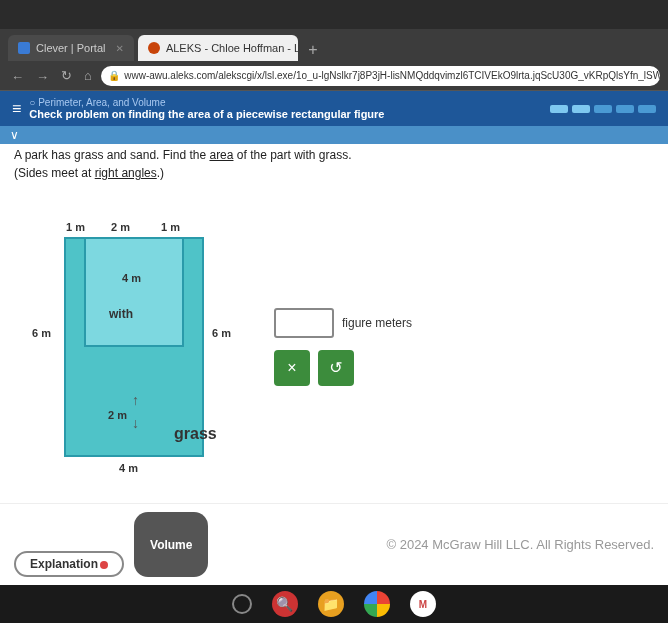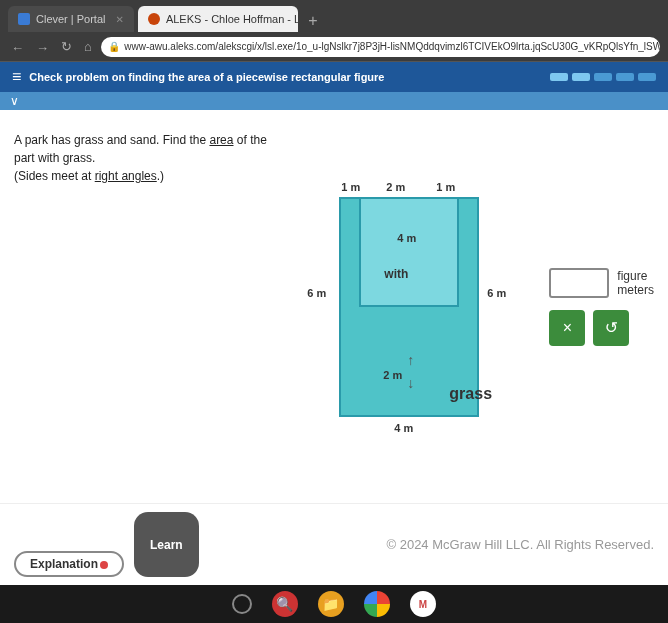--- a/index.html
+++ b/index.html
@@ -21,20 +21,21 @@
       flex-direction: column;
     }
 
     .tab-bar {
       background: #3c3c3c;
       height: 32px;
       display: flex;
       align-items: flex-end;
       padding: 0 8px;
       gap: 4px;
+      margin-top: 29px;
     }
     .tab {
       height: 26px;
       padding: 0 10px;
       border-radius: 6px 6px 0 0;
       display: flex;
       align-items: center;
       gap: 6px;
       font-size: 11px;
       color: #ccc;
@@ -158,24 +159,24 @@
       align-items: center;
     }
     .collapse-btn {
       color: #fff;
       font-size: 12px;
       cursor: pointer;
     }
 
     
     .problem-area {
-      padding: 21px 14px;
+      padding: 2px 14px;
       flex: 1;
       display: flex;
-      flex-direction: row;
+      flex-direction: column;
     }
     .problem-text {
       font-size: 12px;
       color: #222;
       line-height: 1.5;
       margin-bottom: 10px;
     }
     .underline { text-decoration: underline; }
 
     
@@ -421,20 +422,24 @@
       <span class="lock-icon">🔒</span>
       <span>www-awu.aleks.com/alekscgi/x/lsl.exe/1o_u-lgNslkr7j8P3jH-lisNMQddqvimzl6TCIVEkO9lrta.jqScU30G_vKRpQlsYfn_lSW4E</span>
     </div>
   </div>
 
   <div class="content-area">
 
     <div class="aleks-header">
       <span class="hamburger">≡</span>
       <div class="header-text">
+        <div class="header-topic">
+          <span style="color:#a8c8f0; font-size:10px;">○ </span>
+          <span>Perimeter, Area, and Volume</span>
+        </div>
         <div class="header-title">Check problem on finding the area of a piecewise rectangular figure</div>
       </div>
       <div class="header-dots">
         <div class="dot filled"></div>
         <div class="dot filled"></div>
         <div class="dot"></div>
         <div class="dot"></div>
         <div class="dot"></div>
       </div>
     </div>
@@ -492,21 +497,21 @@
         </div>
 
       </div>
     </div>
 
     <div class="bottom-bar">
       <div class="bottom-left">
         <button class="btn-explanation">
           <span>Explanation</span><span class="exp-dot"></span>
         </button>
-        <button class="btn-check">Learn</button>
+        <button class="btn-check">Volume</button>
       </div>
       <div class="copyright">© 2024 McGraw Hill LLC. All Rights Reserved.</div>
     </div>
 
   </div>
 
   <div class="taskbar">
     <div class="circle-bottom"></div>
     <div class="taskbar-icon red">🔍</div>
     <div class="taskbar-icon yellow">📁</div>

